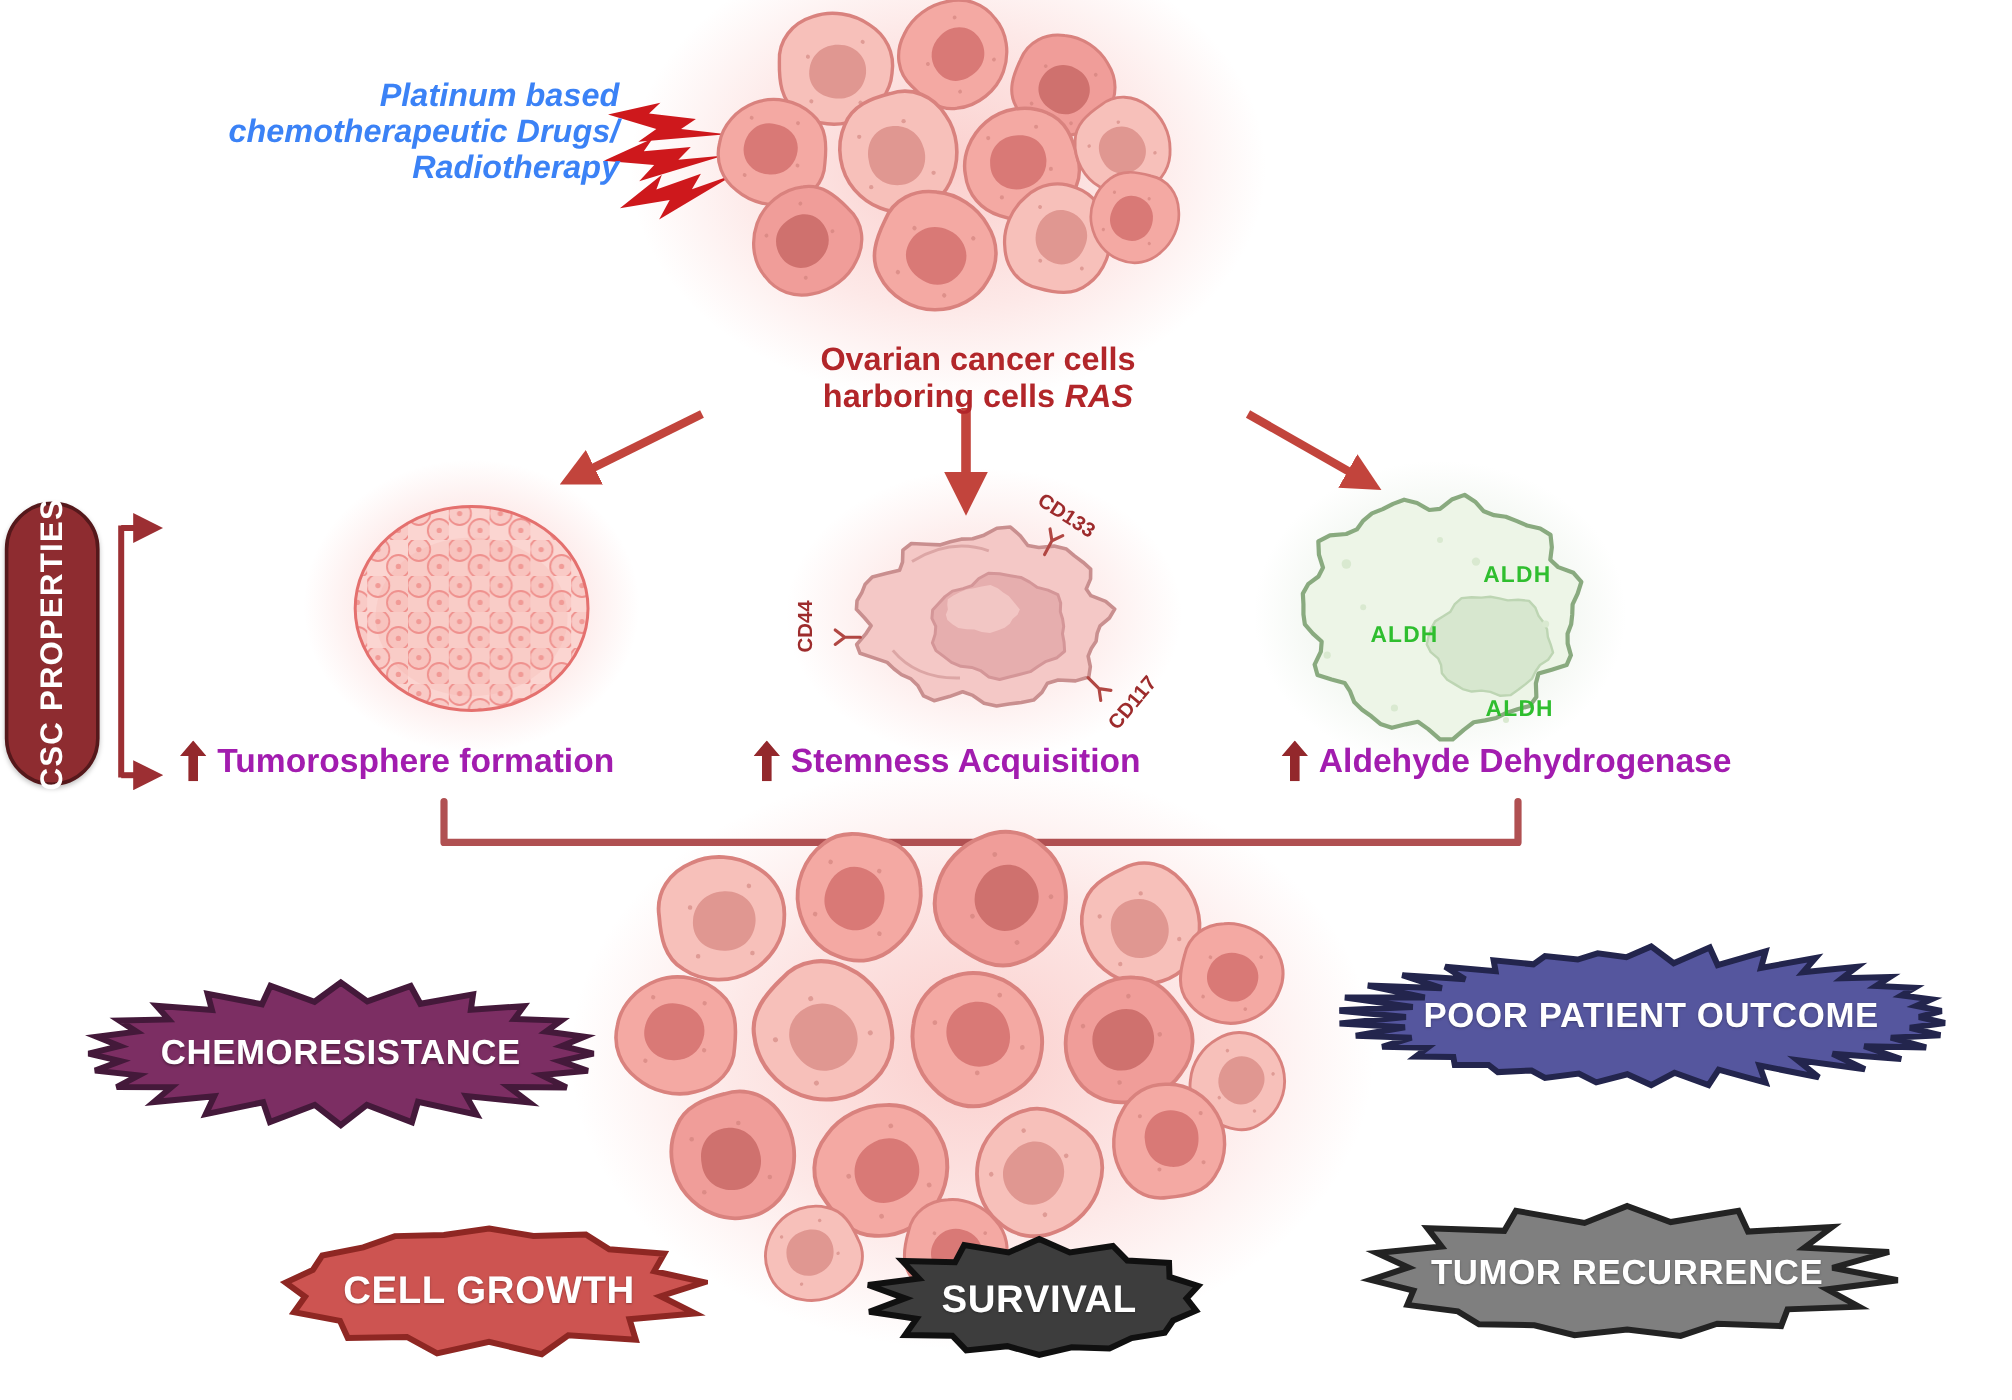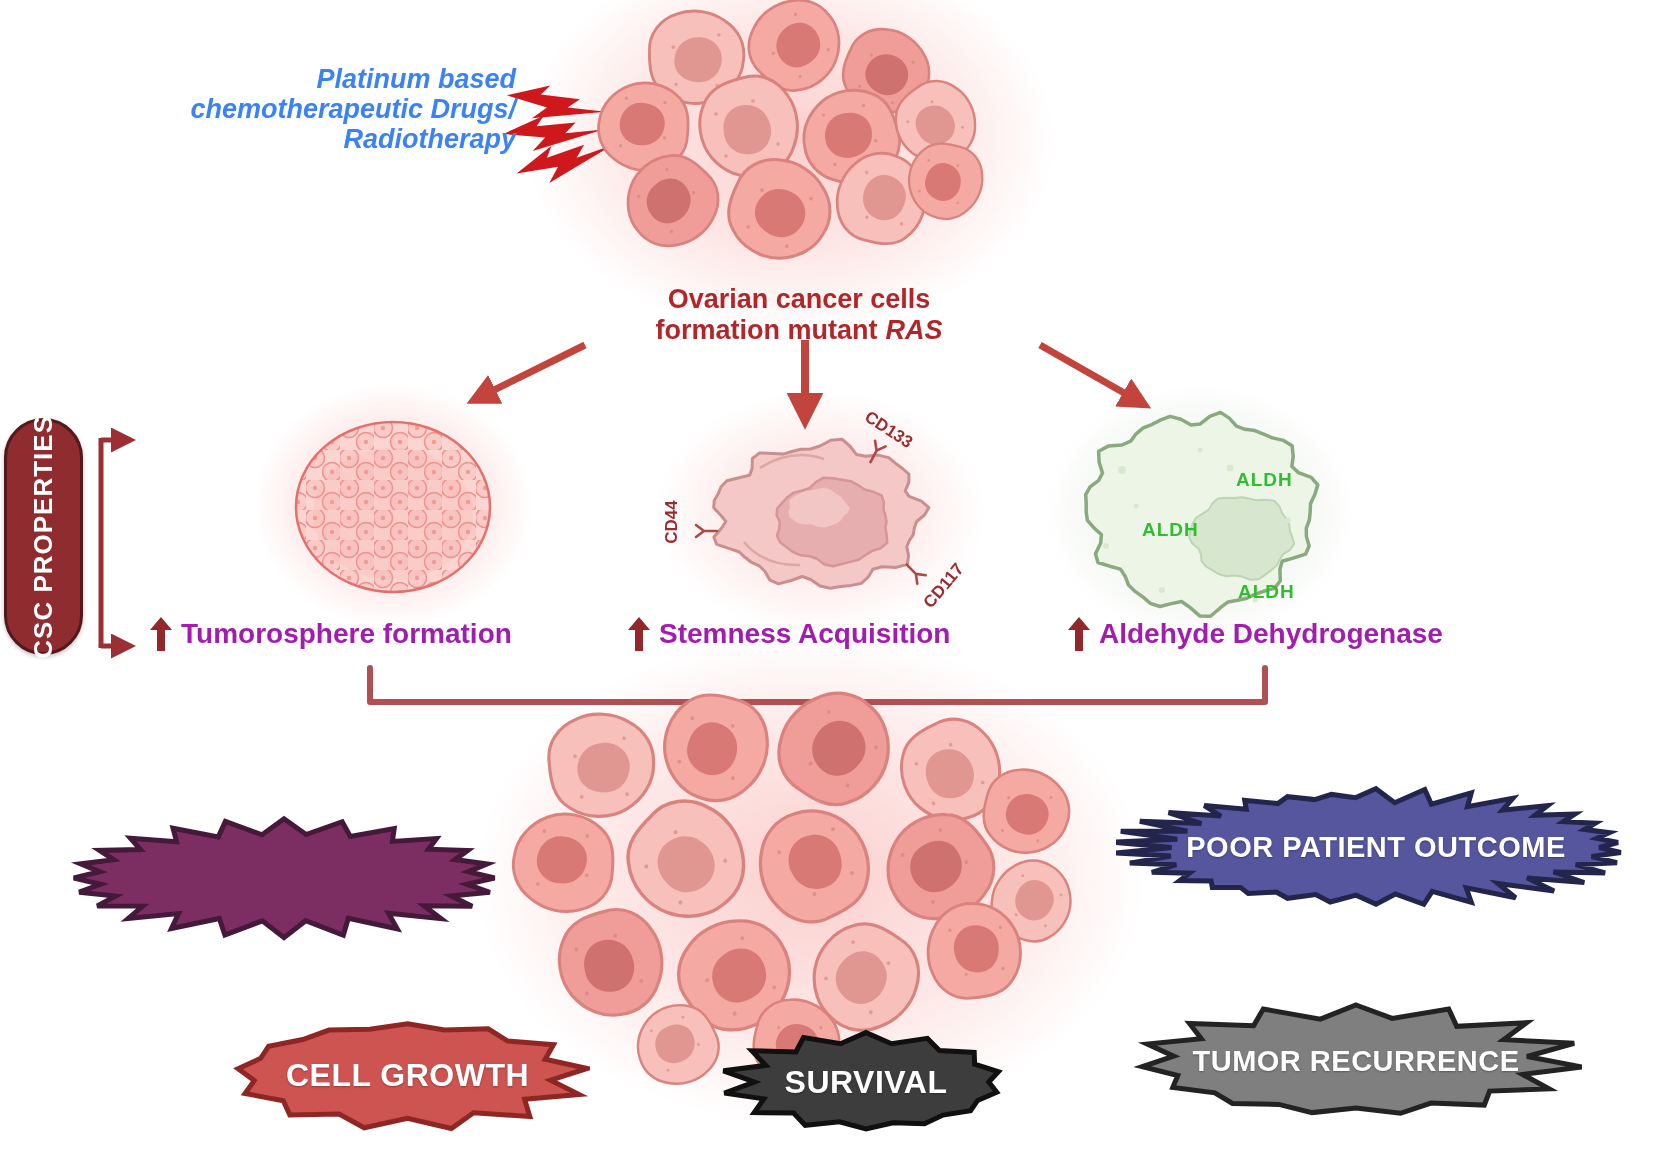--- a/index.html
+++ b/index.html
@@ -8,21 +8,21 @@
     font-family:"Liberation Sans",sans-serif;
   }
   .stage svg.scene{position:absolute;left:0;top:0;}
   .abs{position:absolute;}
   
   .platinum{
     left:128px;top:64px;width:388px;text-align:right;
     color:#3b82f6;font-weight:bold;font-style:italic;font-size:27px;line-height:30px;
   }
   .ovarian{
-    left:592px;top:284px;width:414px;text-align:center;
+    left:608px;top:284px;width:414px;text-align:center;
     color:#b2262a;font-weight:bold;font-size:27px;line-height:31px;
   }
   .ovarian .gene{font-style:italic;margin-left:8px;}
   
   .csc-pill{
     left:4px;top:418px;width:79px;height:237px;
     background:#8e2c30;border:3px solid #55181b;border-radius:42px;
     display:flex;align-items:center;justify-content:center;box-sizing:border-box;
     box-shadow:0 2px 4px rgba(0,0,0,.25);
   }
@@ -199,21 +199,21 @@
 
   <div class="abs platinum">
     <div>Platinum based</div>
     <div>chemotherapeutic Drugs/</div>
     <div>Radiotherapy</div>
   </div>
 
   <div class="abs ovarian">
     <div>Ovarian cancer cells</div>
     <div>
-      <span>formation  mutant</span><span class="gene">RAS</span>
+      <span>harboring  cells</span><span class="gene">RAS</span>
     </div>
   </div>
 
   <div class="abs csc-pill">
     <span>CSC PROPERTIES</span>
   </div>
 
   <div class="abs prop" style="left:150px;top:611px;">
     <svg width="22" height="34">
       <polygon points="11,0 22,13 15,13 15,34 7,34 7,13 0,13" fill="#93282c"></polygon>
@@ -238,20 +238,21 @@
   <span class="abs cdlabel" style="left:918px;top:576px;transform:rotate(-50deg);">CD117</span>
 
   <span class="abs aldh" style="left:1236px;top:469px;">ALDH</span>
   <span class="abs aldh" style="left:1142px;top:519px;">ALDH</span>
   <span class="abs aldh" style="left:1238px;top:581px;">ALDH</span>
 
   <div class="burst" style="left:58px;top:815px;width:452px;height:126px;">
     <svg width="452" height="126">
       <polygon class="gen-burst" stroke-width="5" fill="#7c2e63" stroke="#44193a" points="226.0,3.8 248.1,19.5 284.2,6.7 292.3,21.5 336.2,13.6 334.4,26.4 378.5,23.5 370.6,34.2 409.6,35.5 397.0,44.6 429.1,48.9 410.3,56.7 436.6,63.0 408.8,69.2 431.9,77.3 393.1,80.9 414.2,91.2 365.9,90.8 383.0,103.7 330.5,98.3 339.2,113.8 290.3,103.2 285.3,120.3 247.7,105.7 226.0,122.6 204.3,105.8 166.9,120.1 161.3,103.5 113.5,113.5 120.5,98.6 70.2,103.4 84.8,91.1 39.2,90.9 57.6,81.1 21.2,77.2 42.5,69.3 15.8,63.0 41.7,56.7 22.6,48.9 55.7,44.7 41.4,35.4 82.5,34.5 72.4,23.2 118.6,26.7 115.0,13.2 160.3,21.9 167.4,6.4 204.1,19.8"></polygon>
     </svg>
+    <span class="burst-label fs29">CHEMORESISTANCE</span>
   </div>
 
   <div class="burst" style="left:225px;top:1016px;width:365px;height:118px;">
     <svg width="365" height="118">
       <polygon class="gen-burst" stroke-width="5" fill="#cd5451" stroke="#8e2723" points="182.5,7.8 219.5,13.9 263.2,12.8 282.7,25.0 328.5,28.7 320.2,43.3 362.1,52.5 325.6,64.2 354.1,78.5 299.6,83.3 304.8,100.5 248.6,96.8 226.4,112.5 182.5,102.2 139.2,111.8 114.1,98.1 64.8,98.9 58.3,84.7 20.0,77.5 29.2,64.6 13.1,52.8 35.7,42.3 43.6,30.2 77.7,23.5 104.1,14.1 144.9,13.2"></polygon>
     </svg>
     <span class="burst-label fs28">CELL GROWTH</span>
   </div>
 
   <div class="burst" style="left:720px;top:1028px;width:292px;height:108px;">

